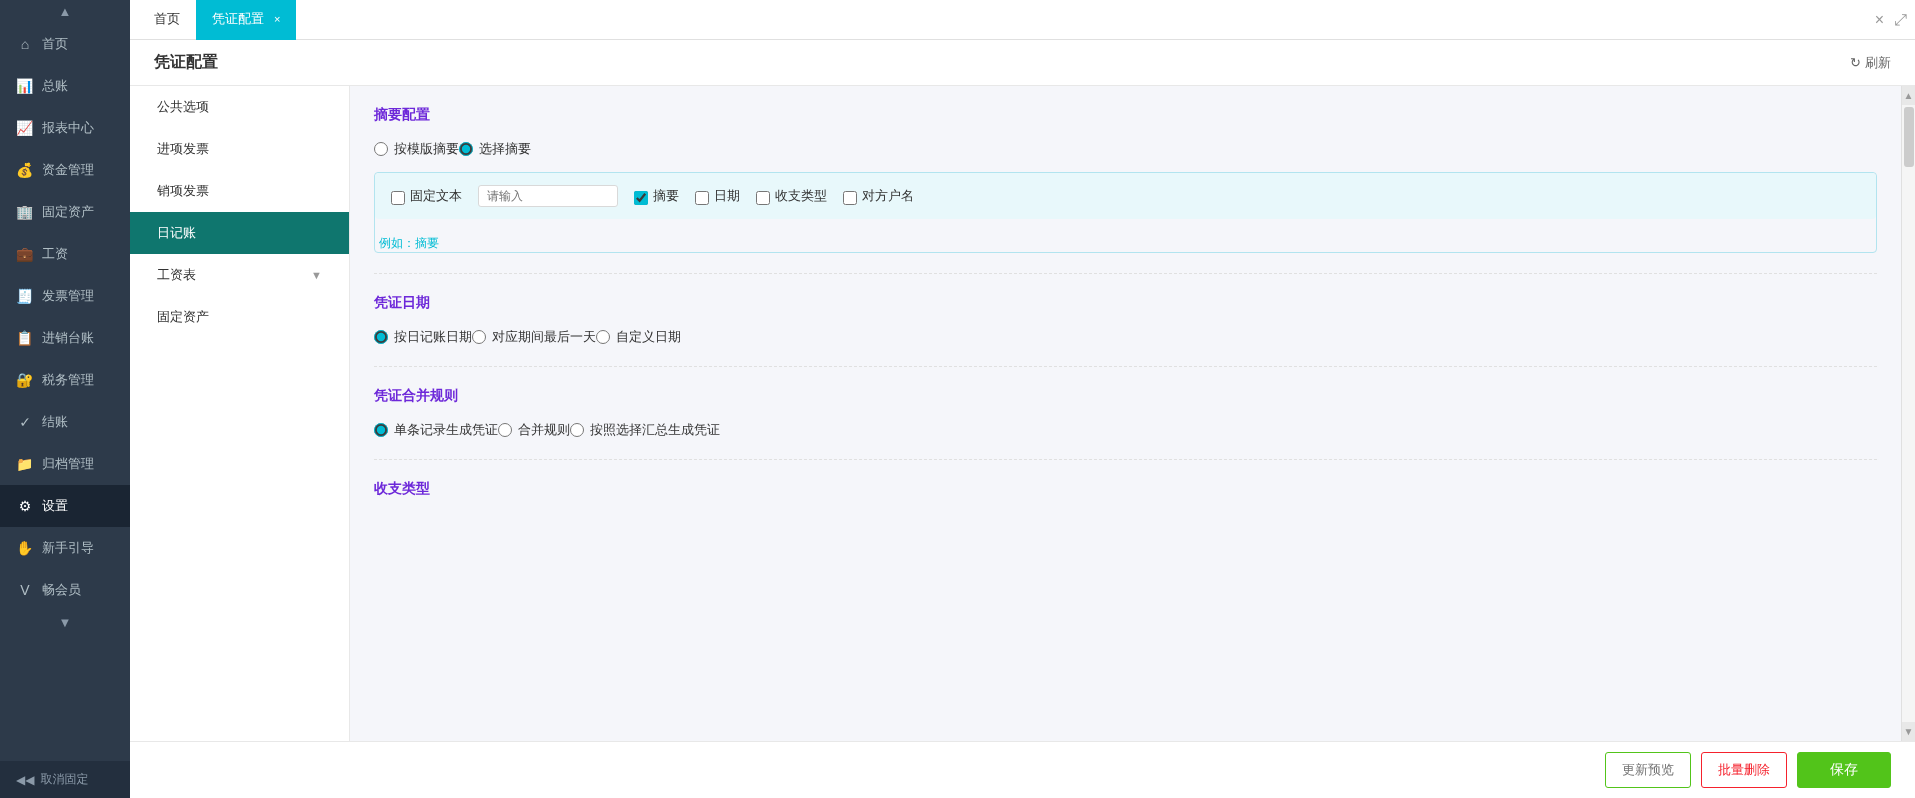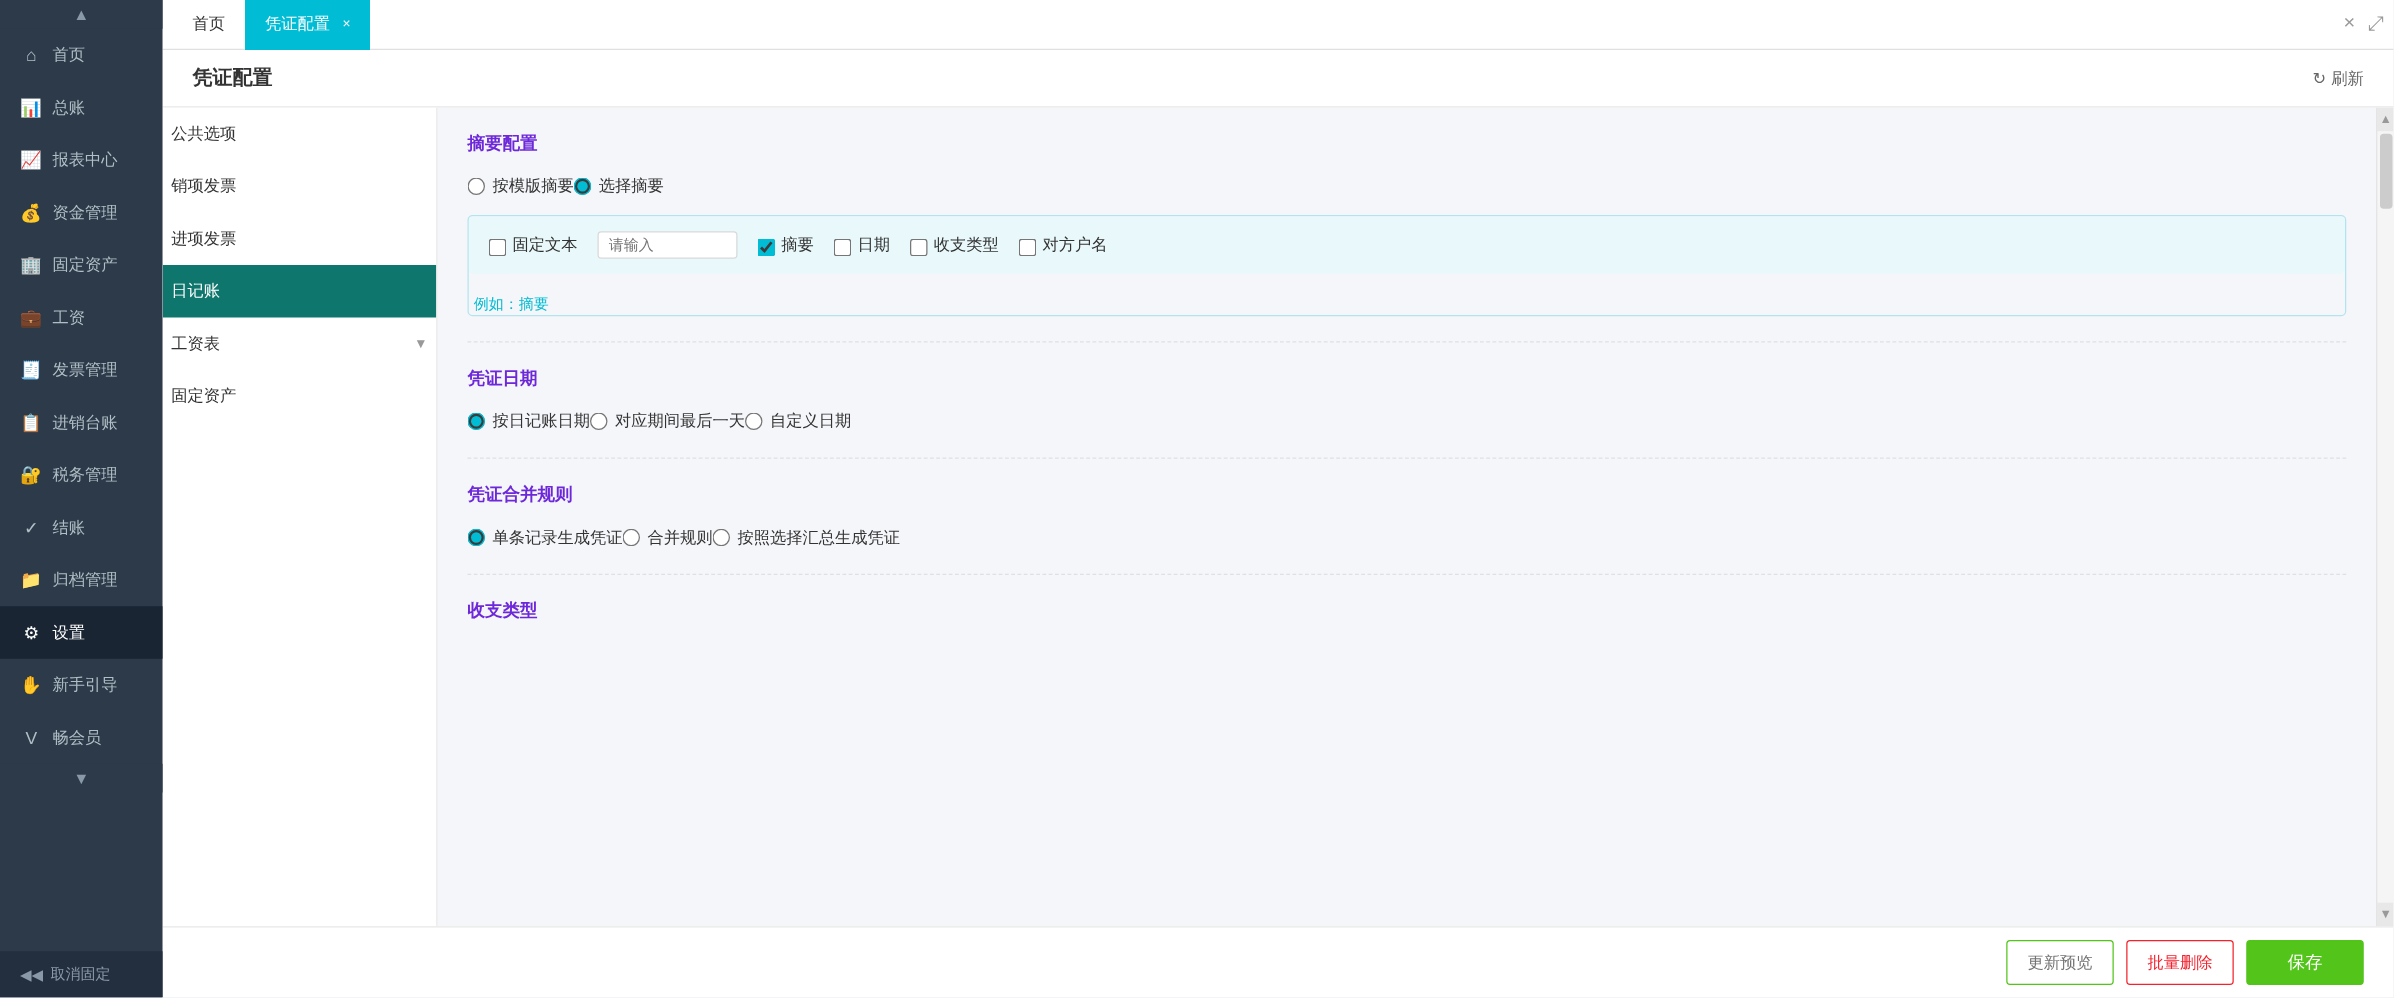--- a/index.html
+++ b/index.html
@@ -136,21 +136,21 @@
 
     
     .left-nav {
       width: 220px;
       background: #fff;
       border-right: 1px solid #e8e8e8;
       flex-shrink: 0;
       overflow-y: auto;
     }
     .left-nav-item {
-      padding: 12px 7px;
+      padding: 12px 27px;
       font-size: 13px;
       cursor: pointer;
       color: #333;
       display: flex;
       align-items: center;
       justify-content: space-between;
     }
     .left-nav-item.active { background: #0f766e; color: #fff; }
     .left-nav-item .arrow { font-size: 11px; color: #999; }
 
@@ -216,21 +216,21 @@
       accent-color: #00bcd4;
       width: 14px;
       height: 14px;
     }
     .text-input {
       border: 1px solid #d9d9d9;
       border-radius: 3px;
       padding: 3px 8px;
       font-size: 12px;
       color: #999;
-      width: 112px;
+      width: 140px;
     }
     .example-text {
       color: #00bcd4;
       font-size: 12px;
       margin-top: 16px;
       padding: 0 4px;
     }
 
     
     .bottom-bar {
@@ -400,24 +400,24 @@
       </div>
     </div>
 
     <div class="body-area">
 
       <div class="left-nav">
         <div class="left-nav-item">
           <span>公共选项</span>
         </div>
         <div class="left-nav-item">
+          <span>进项发票</span>
+        </div>
+        <div class="left-nav-item">
           <span>销项发票</span>
-        </div>
-        <div class="left-nav-item">
-          <span>进项发票</span>
         </div>
         <div class="left-nav-item active">
           <span>日记账</span>
         </div>
         <div class="left-nav-item">
           <span>工资表</span>
           <span class="arrow">▼</span>
         </div>
         <div class="left-nav-item">
           <span>固定资产</span>

